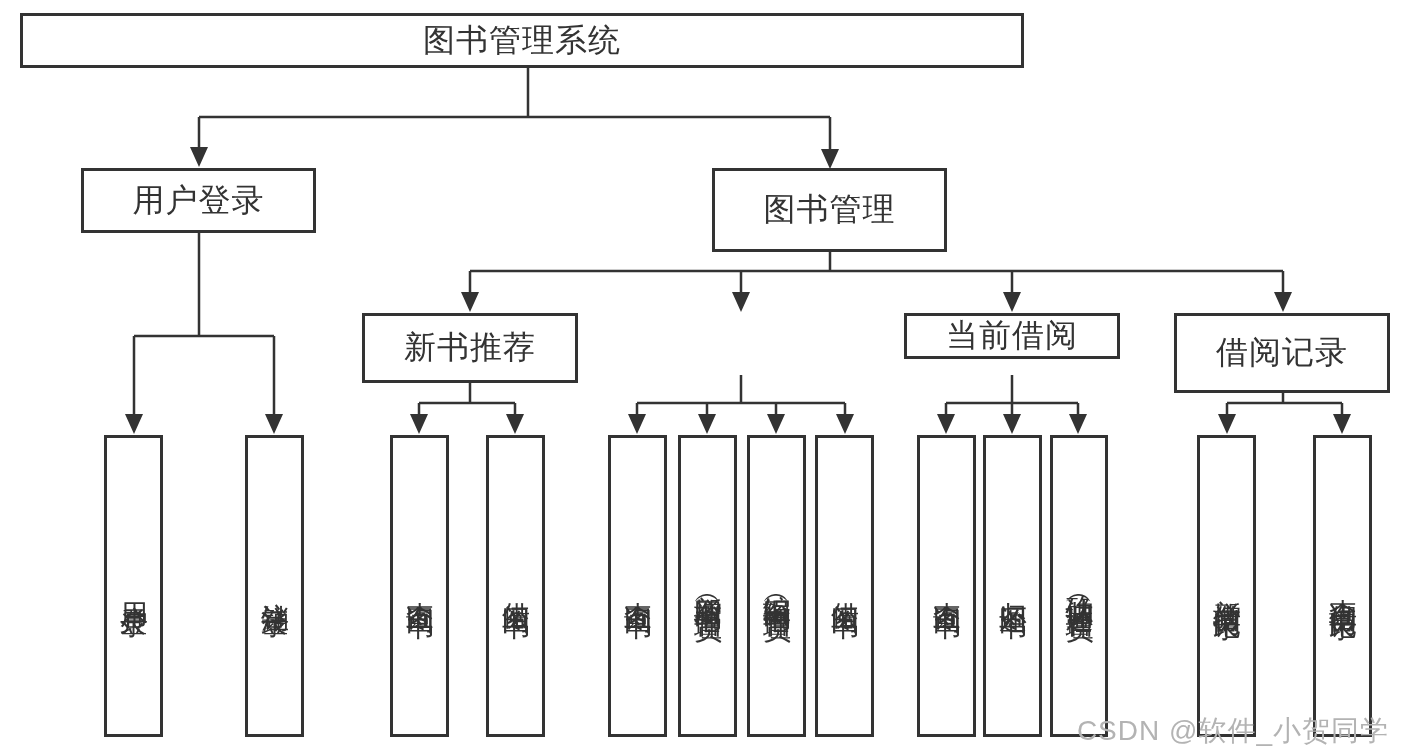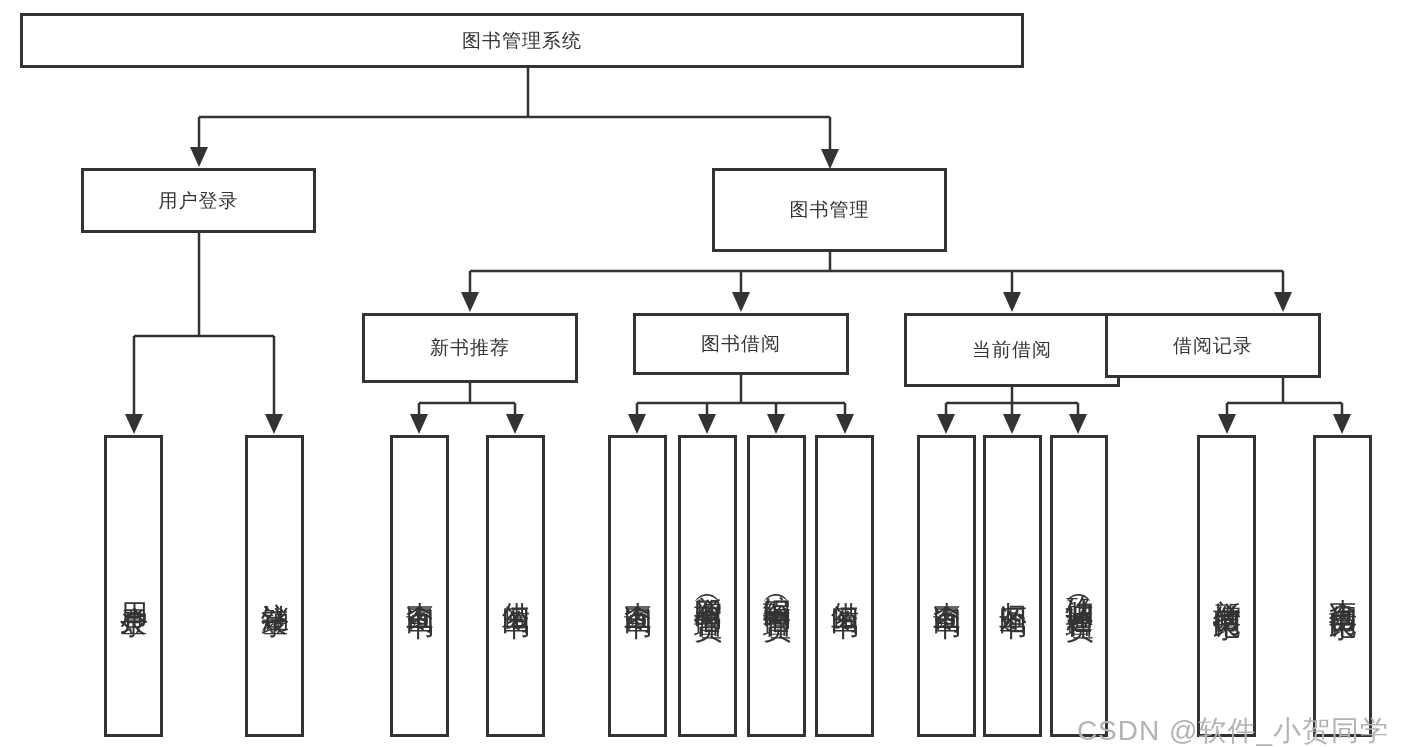--- a/index.html
+++ b/index.html
@@ -35,21 +35,21 @@
   }
   .node{
     position:absolute;
     box-sizing:border-box;
     background:#fff;
     border:3px solid var(--line);
     color:var(--text);
     display:flex;
     align-items:center;
     justify-content:center;
-    font-size:19px;
+    font-size:32px;
     letter-spacing:1px;
     white-space:nowrap;
   }
   .vnode{
     writing-mode:vertical-rl;
     text-orientation:mixed;
     font-size:28px;
     letter-spacing:3px;
     white-space:normal;
   }
@@ -104,23 +104,22 @@
          M1218 414 L1236 414 L1227 434 Z
          M1333 414 L1351 414 L1342 434 Z"></path>
   </svg>
 
   <div class="node" style="left:20px;top:13px;width:1004px;height:55px">图书管理系统</div>
 
   <div class="node" style="left:81px;top:168px;width:235px;height:65px">用户登录</div>
   <div class="node" style="left:712px;top:168px;width:235px;height:84px">图书管理</div>
 
   <div class="node" style="left:362px;top:313px;width:216px;height:70px">新书推荐</div>
-  <div class="node" style="left:633px;top:313px;width:216px;height:62px">图书借阅</div>
-  <div class="node" style="left:904px;top:313px;width:216px;height:74px">当前借阅</div>
-  <div class="node" style="left:1105px;top:313px;width:216px;height:65px">借阅记录</div>
+  <div class="node" style="left:904px;top:313px;width:216px;height:46px">当前借阅</div>
+  <div class="node" style="left:1174px;top:313px;width:216px;height:80px">借阅记录</div>
 
   <div class="node vnode" style="left:104px;top:435px;width:59px;height:302px">用户登录</div>
   <div class="node vnode" style="left:245px;top:435px;width:59px;height:302px">注销登录</div>
 
   <div class="node vnode" style="left:390px;top:435px;width:59px;height:302px">查询图书</div>
   <div class="node vnode" style="left:486px;top:435px;width:59px;height:302px">借阅图书</div>
 
   <div class="node vnode" style="left:608px;top:435px;width:59px;height:302px">查询图书</div>
   <div class="node vnode" style="left:678px;top:435px;width:59px;height:302px">新增图书（管理员）</div>
   <div class="node vnode" style="left:747px;top:435px;width:59px;height:302px">编辑图书（管理员）</div>

